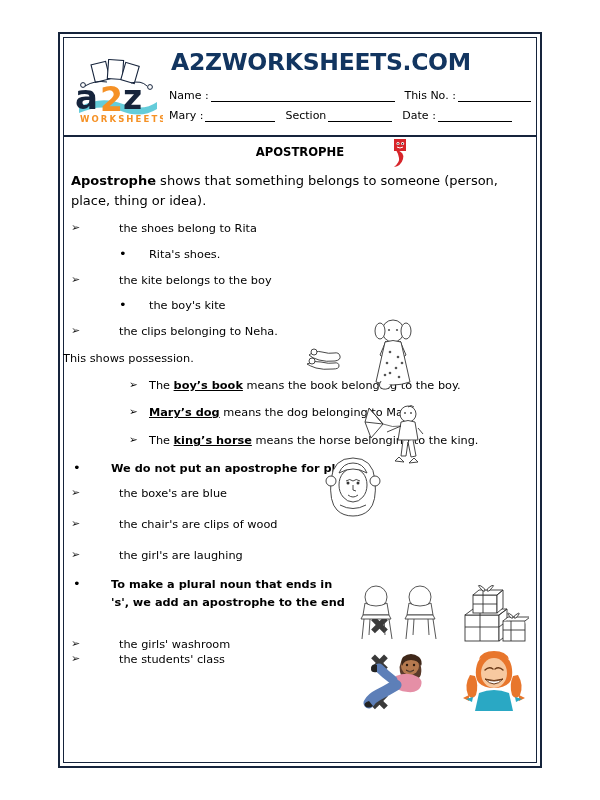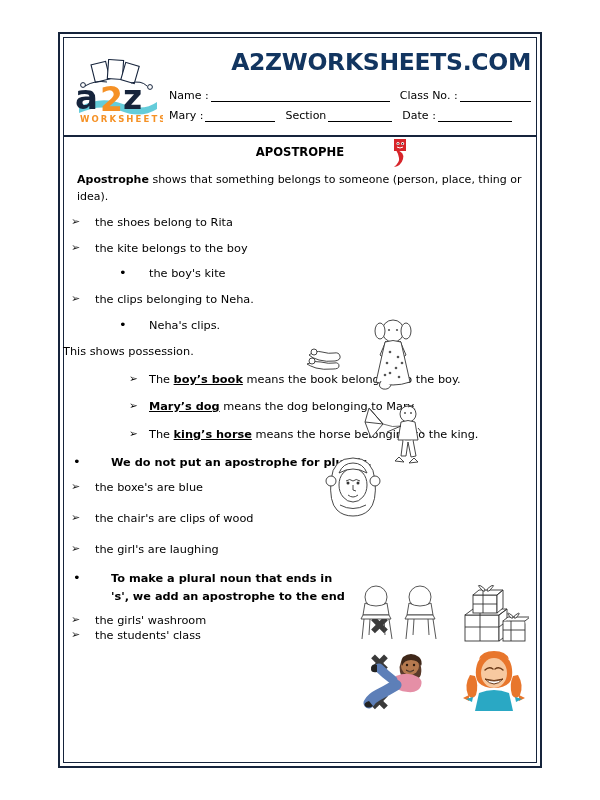--- a/index.html
+++ b/index.html
@@ -58,21 +58,21 @@
     left: 8px;
     top: 22px;
     width: 92px;
     height: 68px;
   }
   .brand-title {
     position: absolute;
     left: 108px;
     top: 11px;
     width: 360px;
-    text-align: right;
+    text-align: left;
     font-family: "DejaVu Sans", sans-serif;
     font-weight: bold;
     font-size: 23.5px;
     letter-spacing: -0.3px;
     color: #123560;
   }
   .fields {
     position: absolute;
     left: 106px;
     top: 52px;
@@ -116,29 +116,28 @@
   .apos-icon {
     position: absolute;
     left: 327px;
     top: 2px;
     width: 20px;
     height: 28px;
   }
 
   .intro {
     padding: 8px 8px 0 8px;
-    font-size: 11px;
+    font-size: 13px;
     line-height: 1.55;
-    margin-left: 6px;
   }
   .intro b { font-weight: bold; }
 
   .row {
     position: relative;
-    padding-left: 32px;
+    padding-left: 56px;
     margin-top: 11px;
     font-size: 11.3px;
     line-height: 1.3;
   }
   .row.arrow::before {
     content: "\27A2";
     position: absolute;
     left: 8px;
     top: -1px;
     font-size: 11px;
@@ -245,21 +244,21 @@
       </svg>
     </div>
 
     <div class="brand-title">A2ZWORKSHEETS.COM</div>
 
     <div class="fields">
       <div class="field-row">
         <span class="field-label">Name :</span>
         <span class="blank blank-name"></span>
         <span class="gap-sm"></span>
-        <span class="field-label">Class No. :</span>
+        <span class="field-label">This No. :</span>
         <span class="blank blank-roll"></span>
       </div>
       <div class="field-row">
         <span class="field-label">Mary :</span>
         <span class="blank blank-class"></span>
         <span class="gap-sm"></span>
         <span class="field-label">Section</span>
         <span class="blank blank-sec"></span>
         <span class="gap-sm"></span>
         <span class="field-label">Date :</span>
@@ -283,43 +282,43 @@
           <path d="M7 8 q3 2 6 0" fill="none" stroke="#ffffff" stroke-width="1"></path>
         </svg>
       </span>
     </div>
 
     <div class="intro">
       <b>Apostrophe</b><span> shows that something belongs to someone (person, place, thing or idea).</span>
     </div>
 
     <div class="row arrow">the shoes belong to Rita</div>
+    <div class="row sub">Rita's shoes.</div>
     <div class="row arrow">the kite belongs to the boy</div>
     <div class="row sub">the boy's kite</div>
     <div class="row arrow">the clips belonging to Neha.</div>
-    <div class="row sub">Neha's clips.</div>
 
     <div class="plain-line">This shows possession.</div>
 
     <div class="row arrow-in"><span>The </span><span class="bu">boy’s book</span><span> means the book belonging to the boy.</span></div>
     <div class="row arrow-in"><span></span><span class="bu">Mary’s dog</span><span> means the dog belonging to Mary.</span></div>
     <div class="row arrow-in"><span>The </span><span class="bu">king’s horse</span><span> means the horse belonging to the king.</span></div>
 
     <div class="row dot">We do not put an apostrophe for plurals.</div>
 
     <div class="row arrow"><span>the </span><b>boxe's</b><span> are blue</span></div>
     <div class="row arrow" style="margin-top:16px"><span>the </span><b>chair's</b><span> are clips of wood</span></div>
     <div class="row arrow" style="margin-top:16px"><span>the </span><b>girl's</b><span> are laughing</span></div>
 
     <div class="row dot two-line" style="">
       <span>To make a plural noun that ends in</span><br>
       <span>'s', we add an apostrophe to the end</span>
     </div>
 
-    <div class="row arrow" style="margin-top:9px">the girls' washroom</div>
+    <div class="row arrow" style="margin-top:27px">the girls' washroom</div>
     <div class="row arrow" style="margin-top:0">the students' class</div>
 
     <div class="xmarks">
       <div class="xmark">✖</div>
       <div class="xmark">✖</div>
       <div class="xmark">✖</div>
     </div>
 
     <div class="art" style="left:242px; top:205px;">
       <svg viewBox="0 0 46 28" width="46" height="28">

